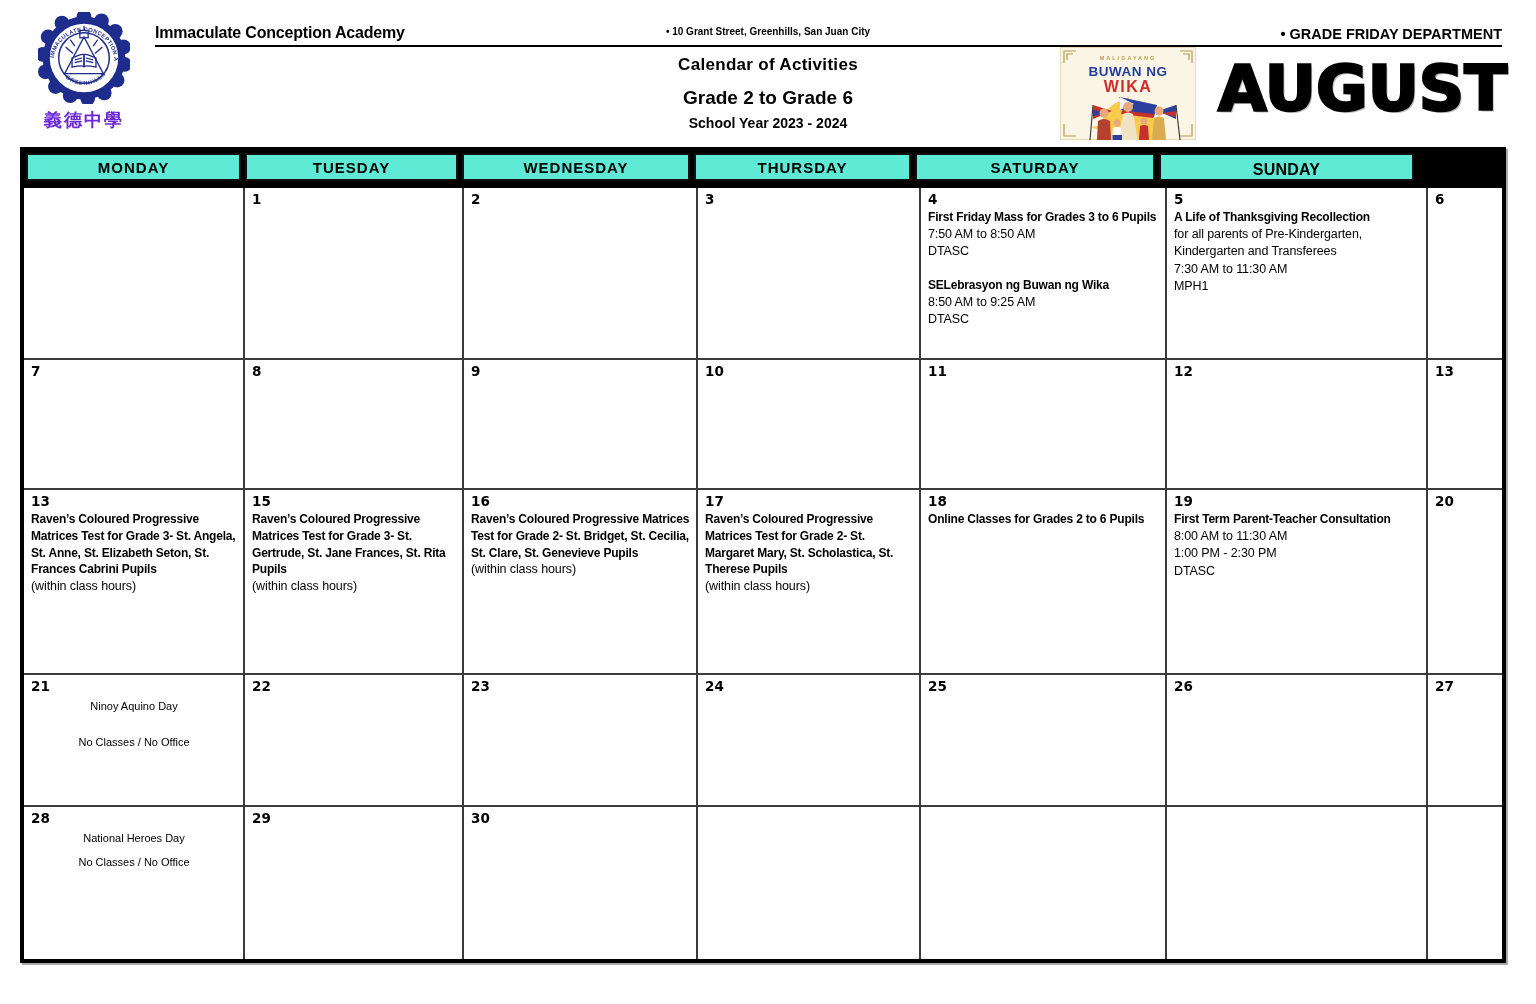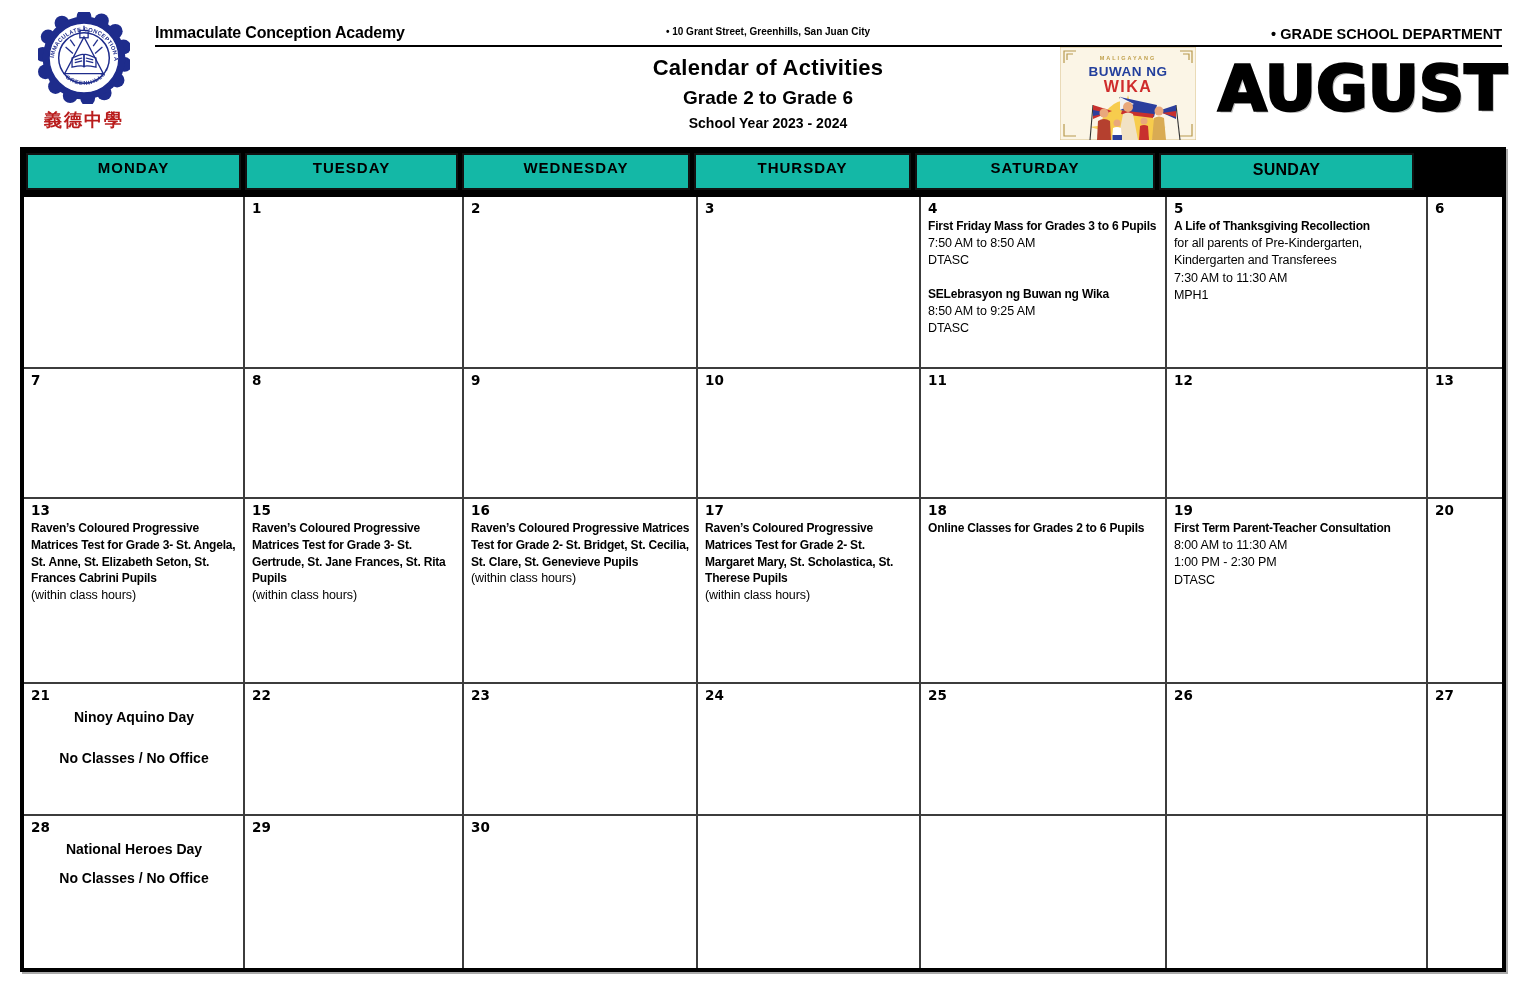--- a/index.html
+++ b/index.html
@@ -5,70 +5,70 @@
   * { box-sizing: border-box; margin: 0; padding: 0; }
   html,body { width:1536px; height:1004px; background:#ffffff; overflow:hidden; }
   body { position:relative; font-family:"Liberation Sans", sans-serif; color:#000; }
 
   
   .school-name { position:absolute; left:155px; top:24px; font-size:16px; font-weight:bold; letter-spacing:-0.2px; }
   .address     { position:absolute; left:0; right:0; top:26px; text-align:center; font-size:10px; font-weight:bold; }
   .department  { position:absolute; right:34px; top:26px; font-size:14.5px; font-weight:bold; }
   .header-rule { position:absolute; left:155px; right:34px; top:45px; border-top:2.5px solid #000; }
 
-  .doc-title    { position:absolute; left:0; right:0; top:55px;  text-align:center; font-size:22px; font-weight:bold; letter-spacing:0.3px; }
+  .doc-title    { position:absolute; left:0; right:0; top:55px;  text-align:center; font-size:17px; font-weight:bold; letter-spacing:0.3px; }
   .doc-subtitle { position:absolute; left:0; right:0; top:87px;  text-align:center; font-size:19px; font-weight:bold; }
   .doc-year     { position:absolute; left:0; right:0; top:115px; text-align:center; font-size:14px; font-weight:bold; }
 
   .month-name { position:absolute; left:1218px; top:52px; width:300px; font-size:63px; font-weight:bold;
                 font-family:"DejaVu Sans", sans-serif; letter-spacing:0px; -webkit-text-stroke:2.5px #000;
                 text-shadow:2px 2px 0 #bbb; }
 
   
   .seal { position:absolute; left:38px; top:12px; width:92px; height:92px; }
   .seal-caption { position:absolute; left:22px; top:108px; width:124px; text-align:center;
-                  font-size:18px; font-weight:bold; color:#b91c1c; letter-spacing:2px;
+                  font-size:18px; font-weight:bold; color:#6d28d9; letter-spacing:2px;
                   font-family:"DejaVu Sans", sans-serif; }
 
   
   .poster { position:absolute; left:1060px; top:47px; width:136px; height:93px; }
 
   
   .calendar { position:absolute; left:20px; top:147px; width:1486px; border:4px solid #000;
               background:#000; box-shadow:2px 2px 0 #aaa; }
   .day-header-row { display:grid; grid-template-columns:219px 217px 232px 221px 244px 259px 74px;
                     background:#000; border-bottom:5px solid #000; }
-  .day-box { margin:2px; background:#14b8a6; border:2px solid #111; text-align:center;
-             font-weight:bold; font-size:15px; letter-spacing:1px; padding:4px 0 9px 0; }
+  .day-box { margin:2px; background:#5eead4; border:2px solid #111; text-align:center;
+             font-weight:bold; font-size:15px; letter-spacing:1px; padding:4px 0 0 0; }
   .day-box:last-child { font-size:16px; letter-spacing:0.2px; padding-top:6px; }
 
   .grid { display:flex; flex-direction:column; gap:2px; background:#3c3c3c; }
   .week-row { display:grid; grid-template-columns:219px 217px 232px 221px 244px 259px 74px;
               gap:2px; background:#3c3c3c; }
   .row-0 { height:170px; } .row-1 { height:128px; } .row-2 { height:183px; }
   .row-3 { height:130px; } .row-4 { height:152px; }
 
   .day-cell { background:#fff; padding:3px 6px 3px 7px; overflow:hidden; }
   .date-num { font-size:13.5px; font-weight:bold; line-height:17px;
               font-family:"DejaVu Sans", sans-serif; }
   .event { margin-top:1px; }
   .event + .event { margin-top:16px; }
   .event-title { font-size:12px; font-weight:bold; line-height:1.4; letter-spacing:-0.2px; }
   .event-line  { font-size:12.5px; line-height:1.4; letter-spacing:-0.1px; }
   .holiday { margin-top:4px; text-align:center; }
-  .holiday-line { font-size:14px; font-weight:bold; line-height:1.4; }
+  .holiday-line { font-size:11px; font-weight:normal; line-height:1.4; }
   [data-name="day-cell-21"] .holiday-line + .holiday-line { margin-top:21px; }
   [data-name="day-cell-28"] .holiday-line + .holiday-line { margin-top:9px; }
 </style>
 </head>
 <body>
 
 <div class="school-name" data-name="school-name">Immaculate Conception Academy</div>
 <div class="address" data-name="school-address">• 10 Grant Street, Greenhills, San Juan City</div>
-<div class="department" data-name="department-label">• GRADE SCHOOL DEPARTMENT</div>
+<div class="department" data-name="department-label">• GRADE FRIDAY DEPARTMENT</div>
 <div class="header-rule" data-name="header-rule"></div>
 
 <div class="doc-title" data-name="page-title">Calendar of Activities</div>
 <div class="doc-subtitle" data-name="page-subtitle">Grade 2 to Grade 6</div>
 <div class="doc-year" data-name="school-year">School Year 2023 - 2024</div>
 
 <div class="month-name" data-name="month-title">AUGUST</div>
 
 <svg class="seal" viewBox="0 0 100 100" data-name="school-seal-icon">
   <g fill="#1e2c8c">

